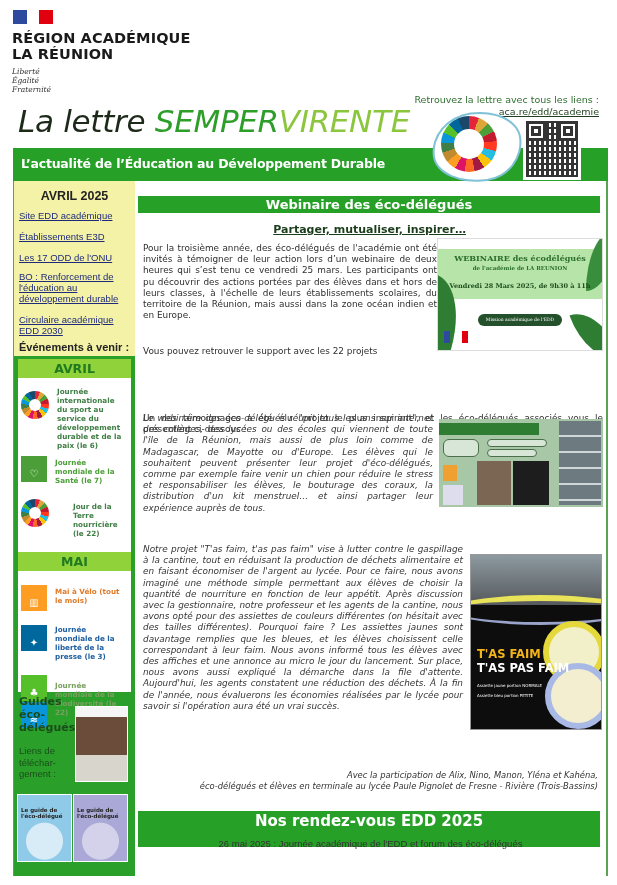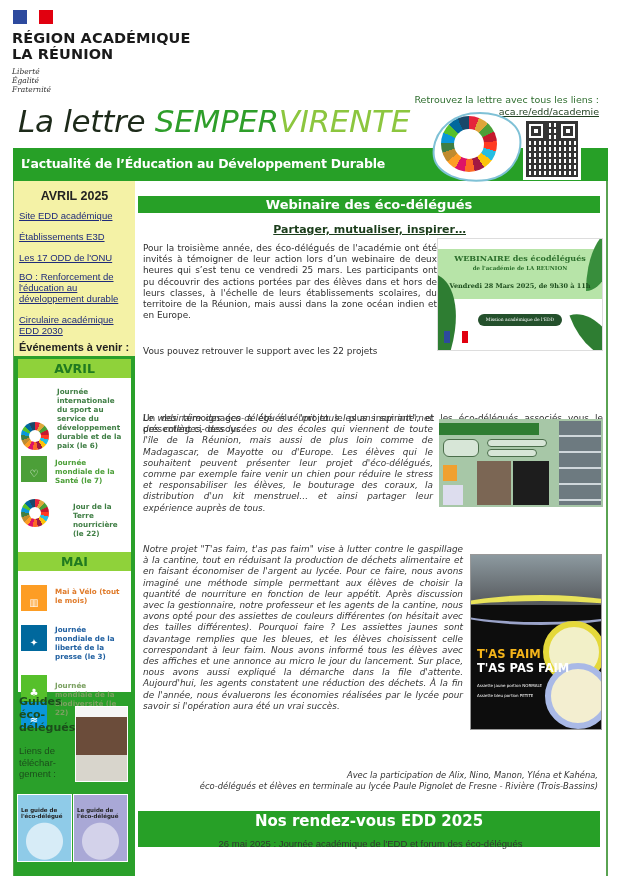--- a/index.html
+++ b/index.html
@@ -160,21 +160,21 @@
       <a>Établissements E3D</a>
       <a class="tight">Les 17 ODD de l'ONU</a>
       <a>BO : Renforcement de l'éducation au développement durable</a>
       <a class="tight">Circulaire académique EDD 2030</a>
     </div>
     <div class="events-head">Événements à venir :</div>
   </div>
 
   <div class="events-box">
     <div class="month-bar">AVRIL</div>
-    <div class="event" style="margin-top:9px;align-items:flex-end;">
+    <div class="event" style="margin-top:9px;">
       <div class="mini-wheel" style="margin-top:4px;"></div>
       <div class="txt" style="color:#3f7e44;width:70px;">Journée internationale du sport au service du développement durable et de la paix (le 6)</div>
     </div>
     <div class="event" style="margin-top:6px;">
       <div class="sdg-tile" style="background:#4c9f38;">
           <span class="glyph">♡</span>
         </div>
       <div class="txt" style="color:#4c9f38;width:70px;margin-top:2px;">Journée mondiale de la Santé (le 7)</div>
     </div>
     <div class="event" style="margin-top:14px;gap:16px;">

